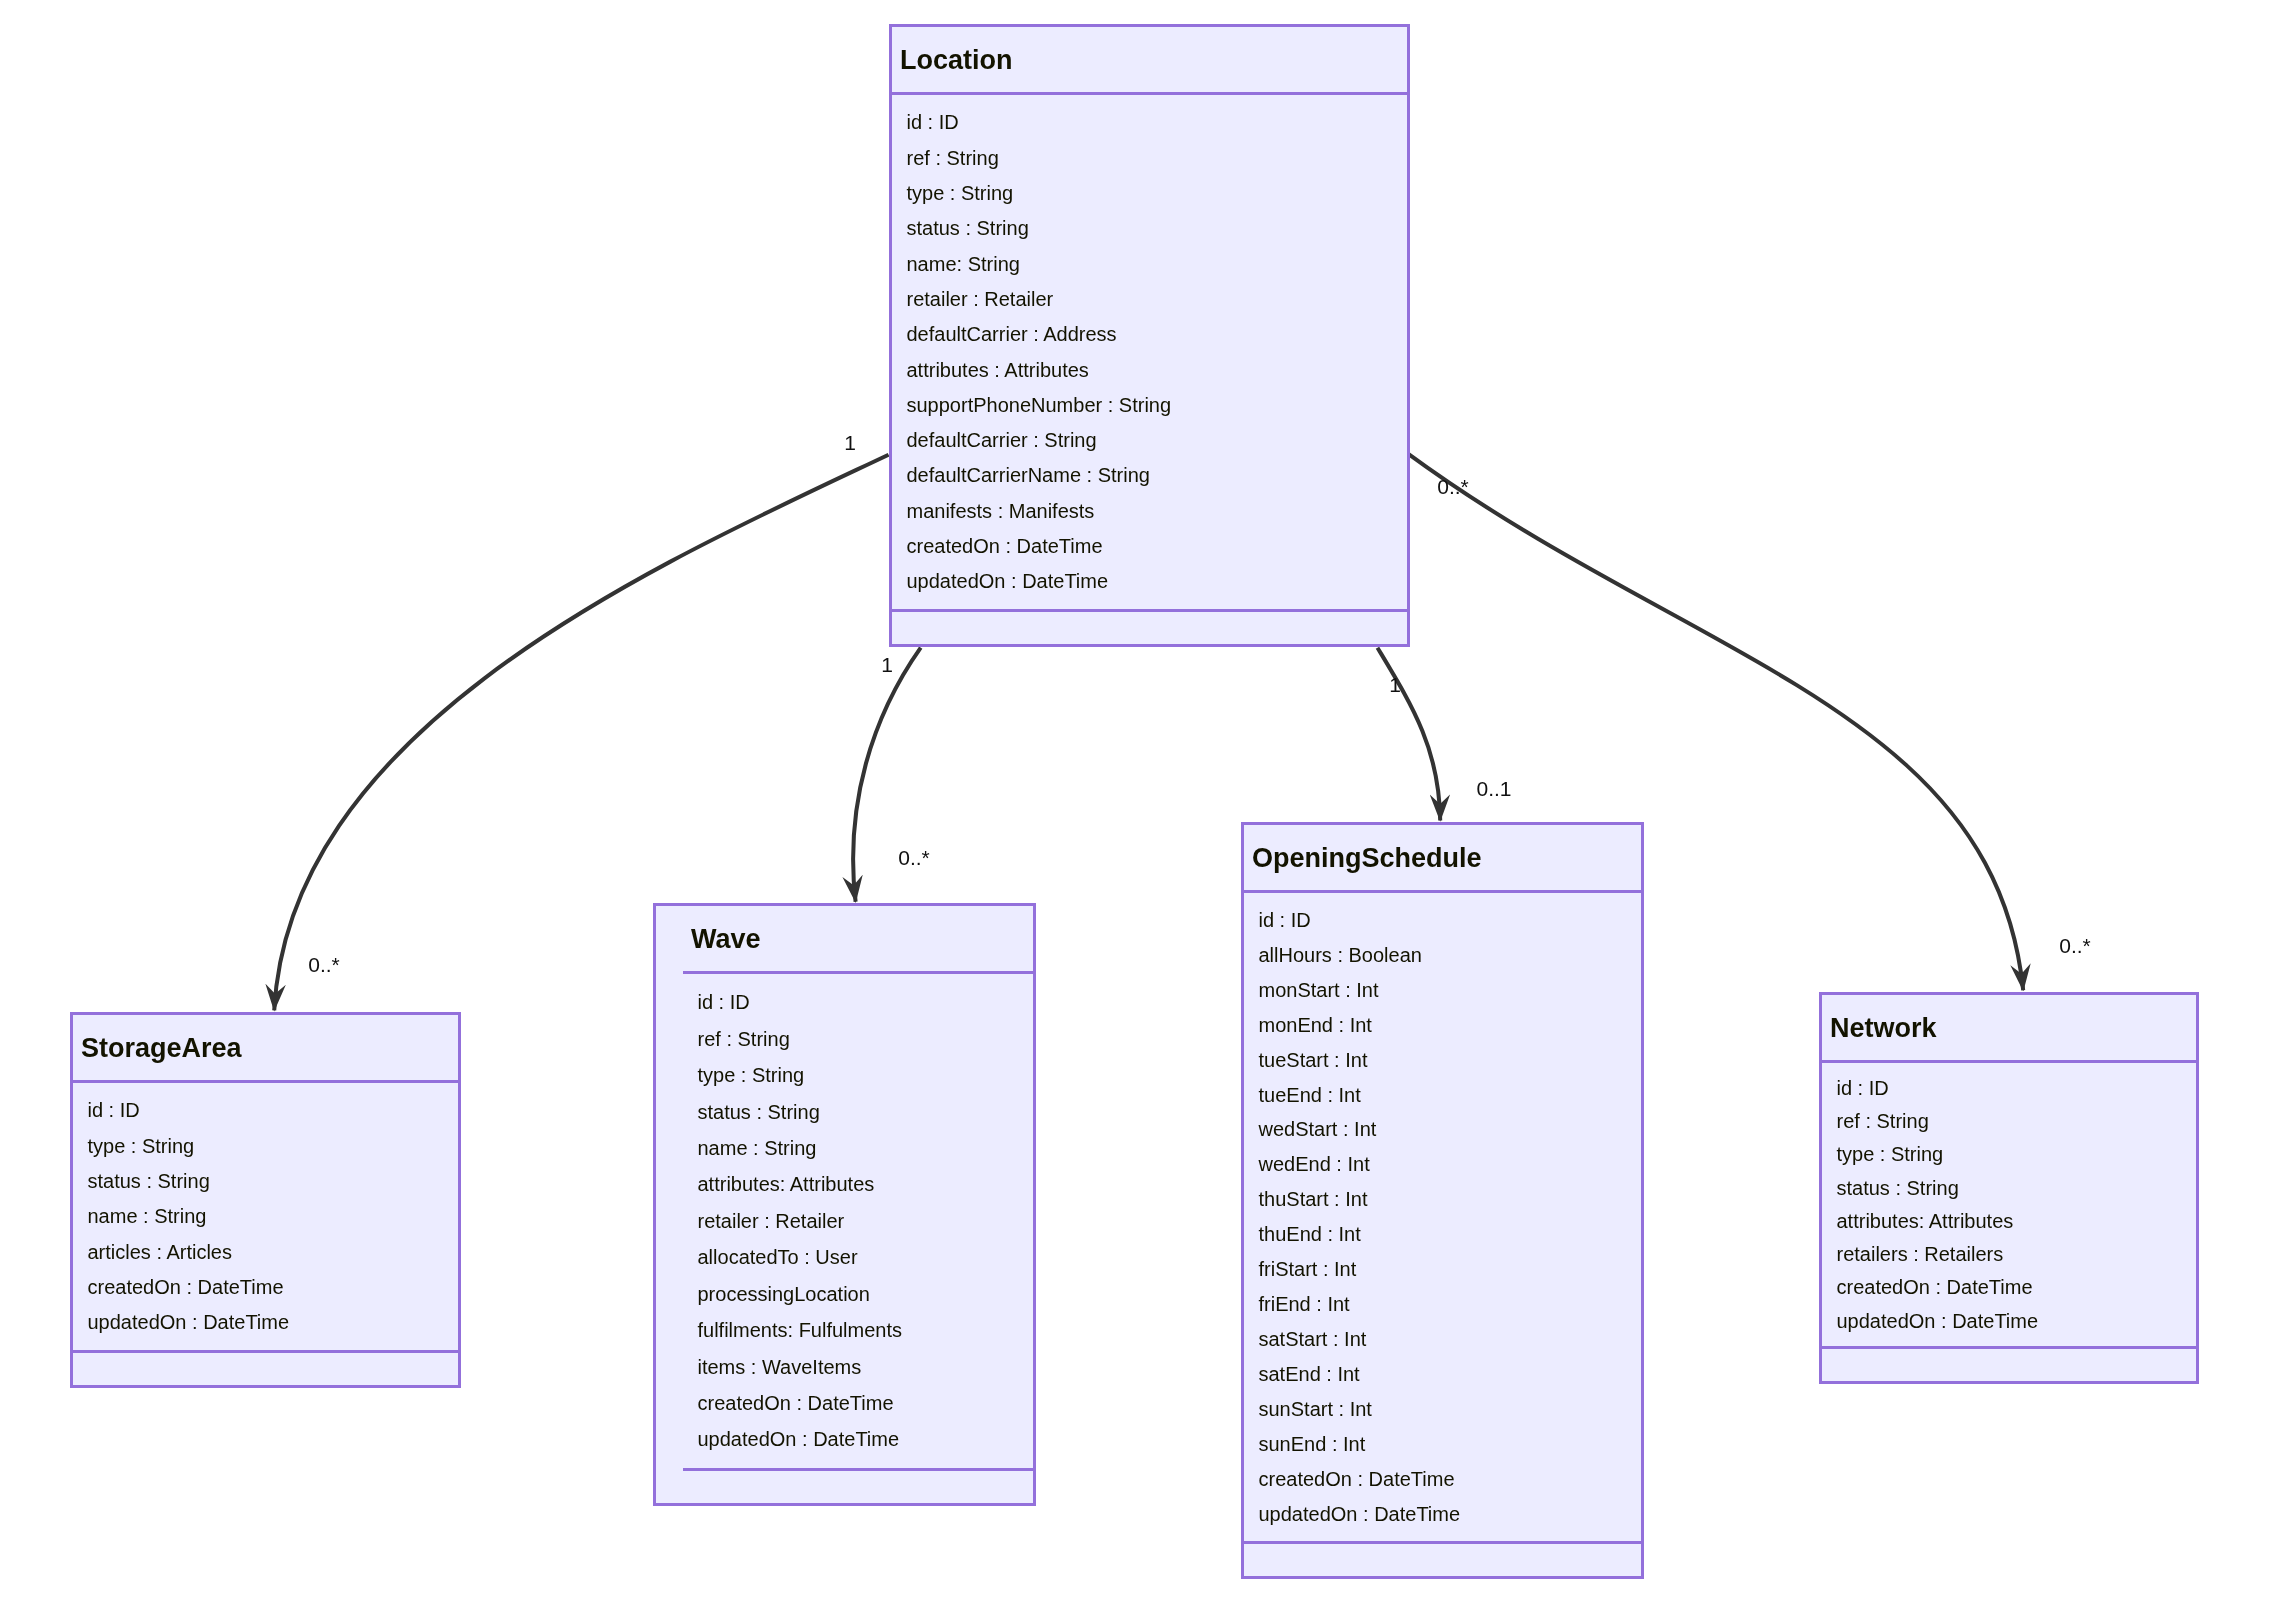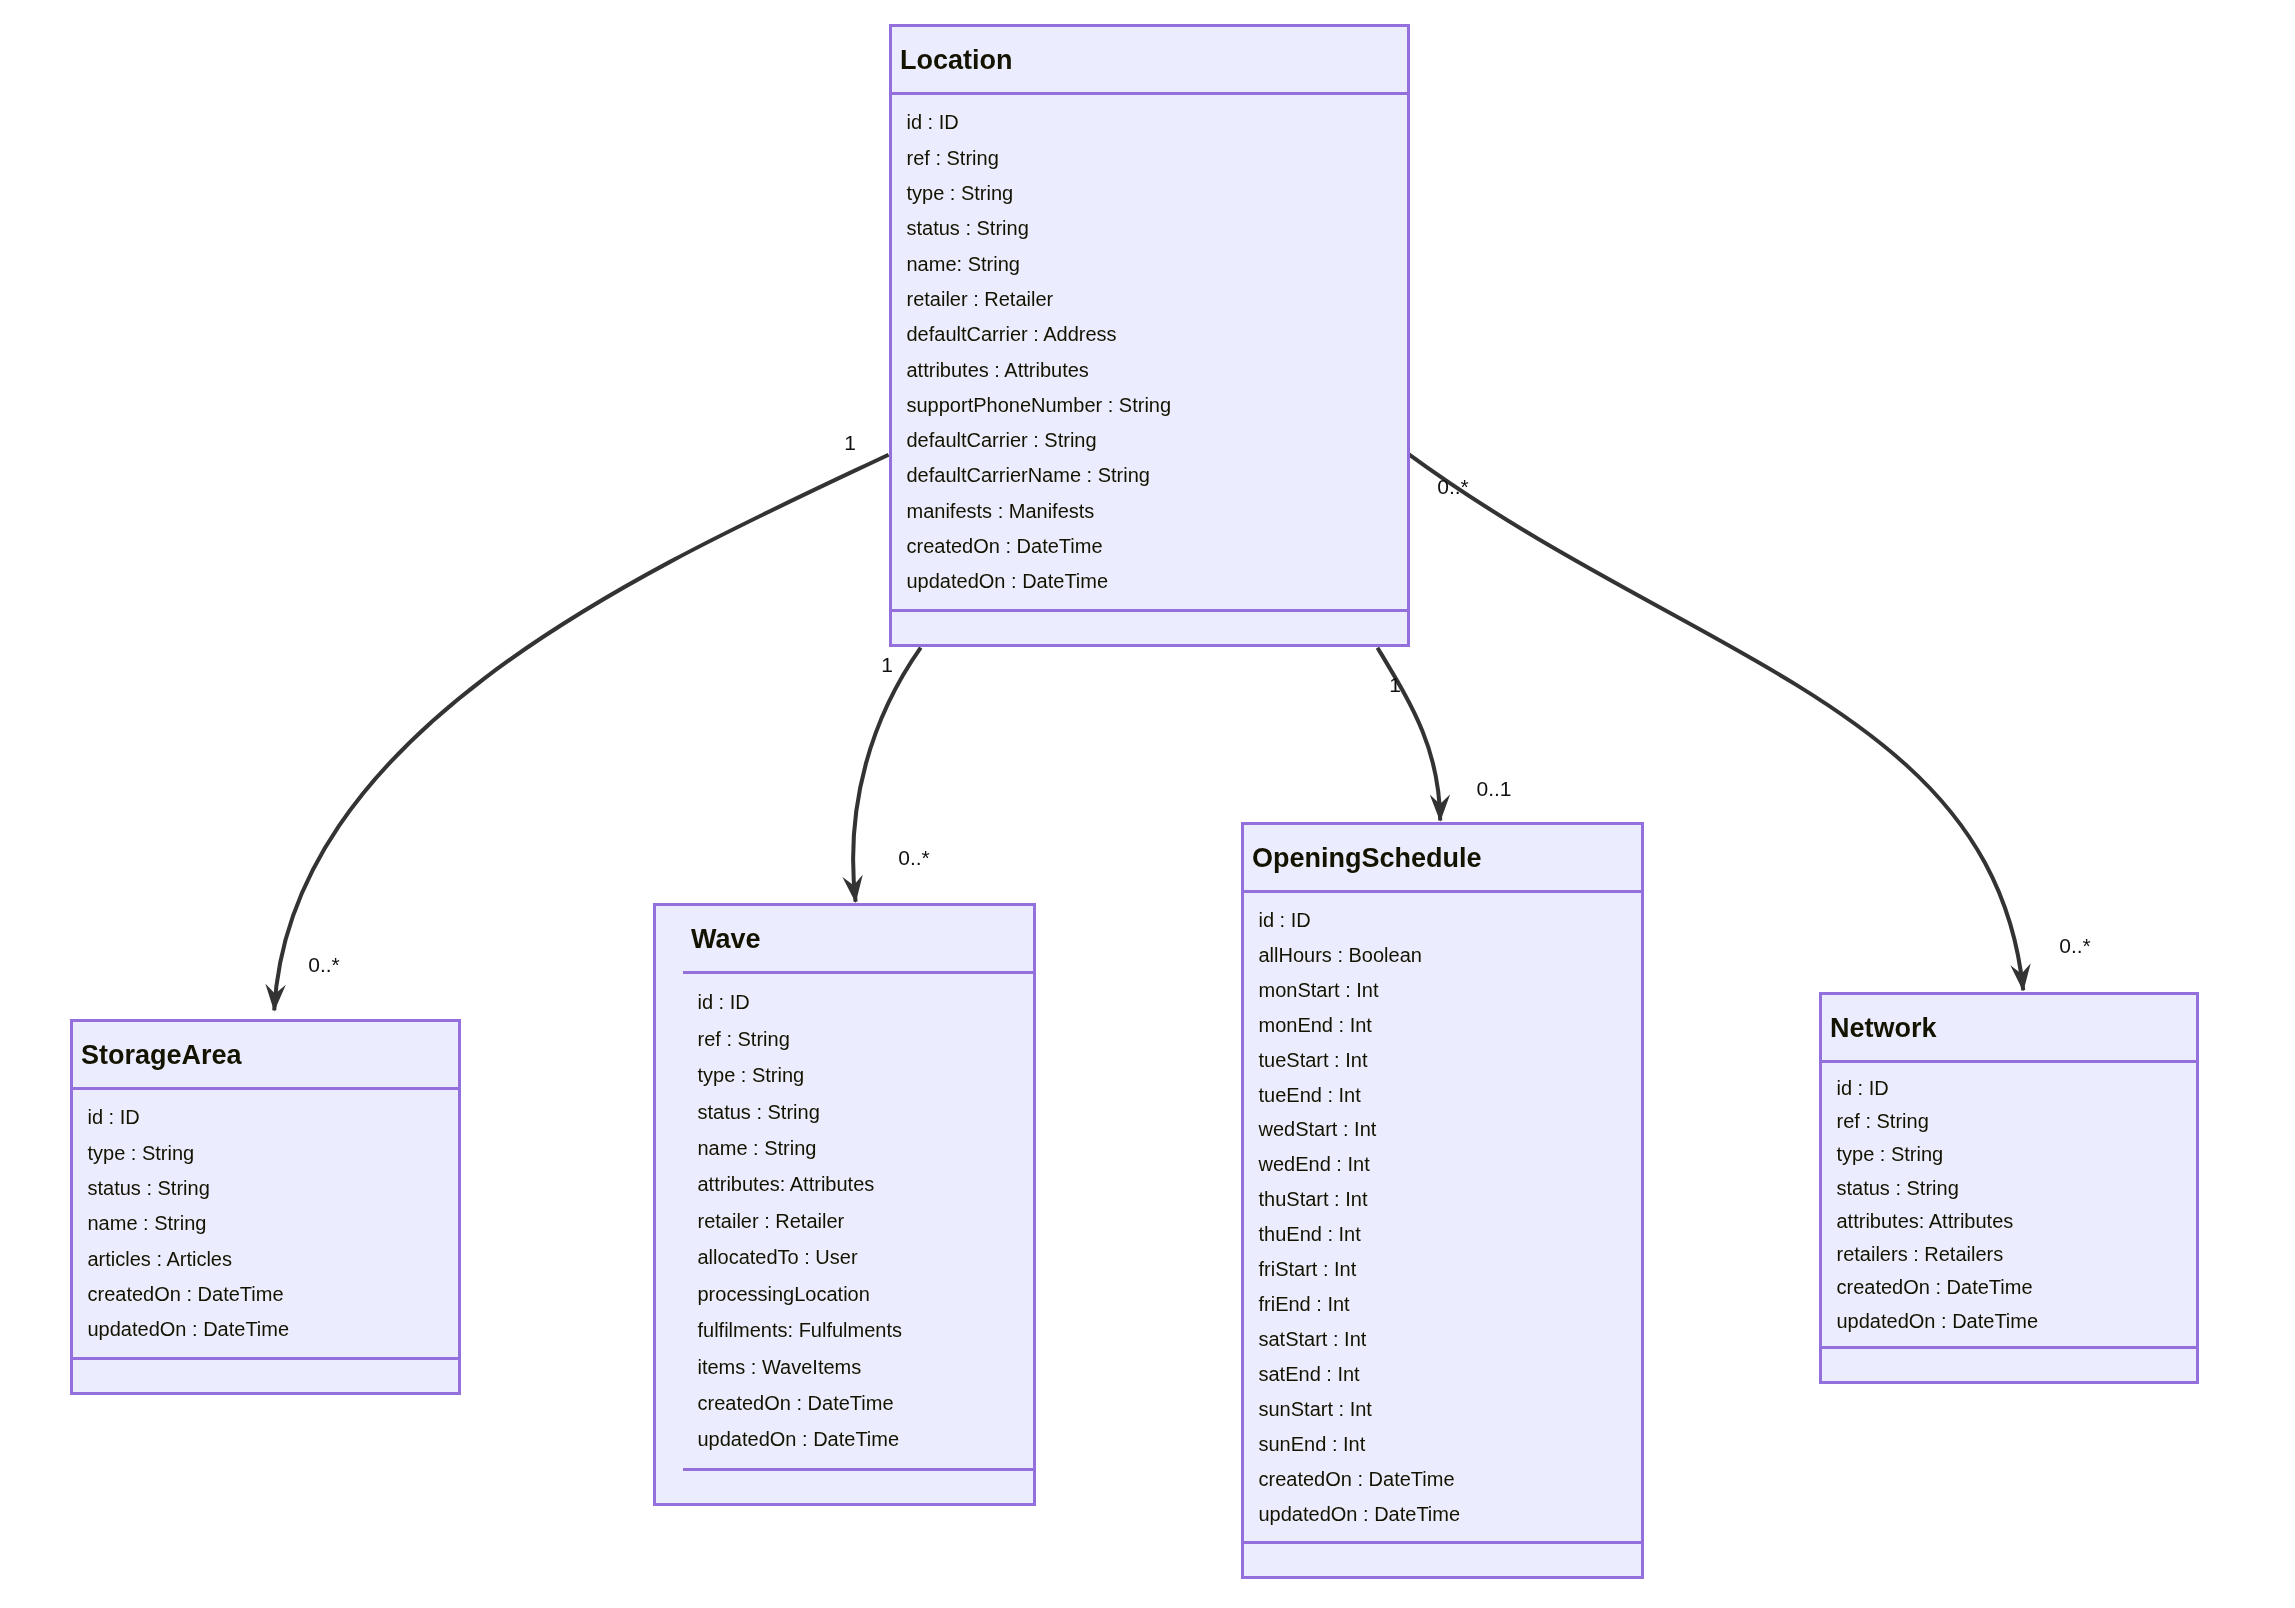--- a/index.html
+++ b/index.html
@@ -89,21 +89,21 @@
         <div class="uml-attr">attributes : Attributes</div>
         <div class="uml-attr">supportPhoneNumber : String</div>
         <div class="uml-attr">defaultCarrier : String</div>
         <div class="uml-attr">defaultCarrierName : String</div>
         <div class="uml-attr">manifests : Manifests</div>
         <div class="uml-attr">createdOn : DateTime</div>
         <div class="uml-attr">updatedOn : DateTime</div>
       </div>
       <div class="uml-methods"></div>
     </div>
-    <div class="uml-class" style="left: 70px; top: 1012px; width: 391px; height: 376px; margin-top: 7px;">
+    <div class="uml-class" style="left: 70px; top: 1012px; width: 391px; height: 376px;">
       <div class="uml-title">StorageArea</div>
       <div class="uml-attrs">
         <div class="uml-attr">id : ID</div>
         <div class="uml-attr">type : String</div>
         <div class="uml-attr">status : String</div>
         <div class="uml-attr">name : String</div>
         <div class="uml-attr">articles : Articles</div>
         <div class="uml-attr">createdOn : DateTime</div>
         <div class="uml-attr">updatedOn : DateTime</div>
       </div>

